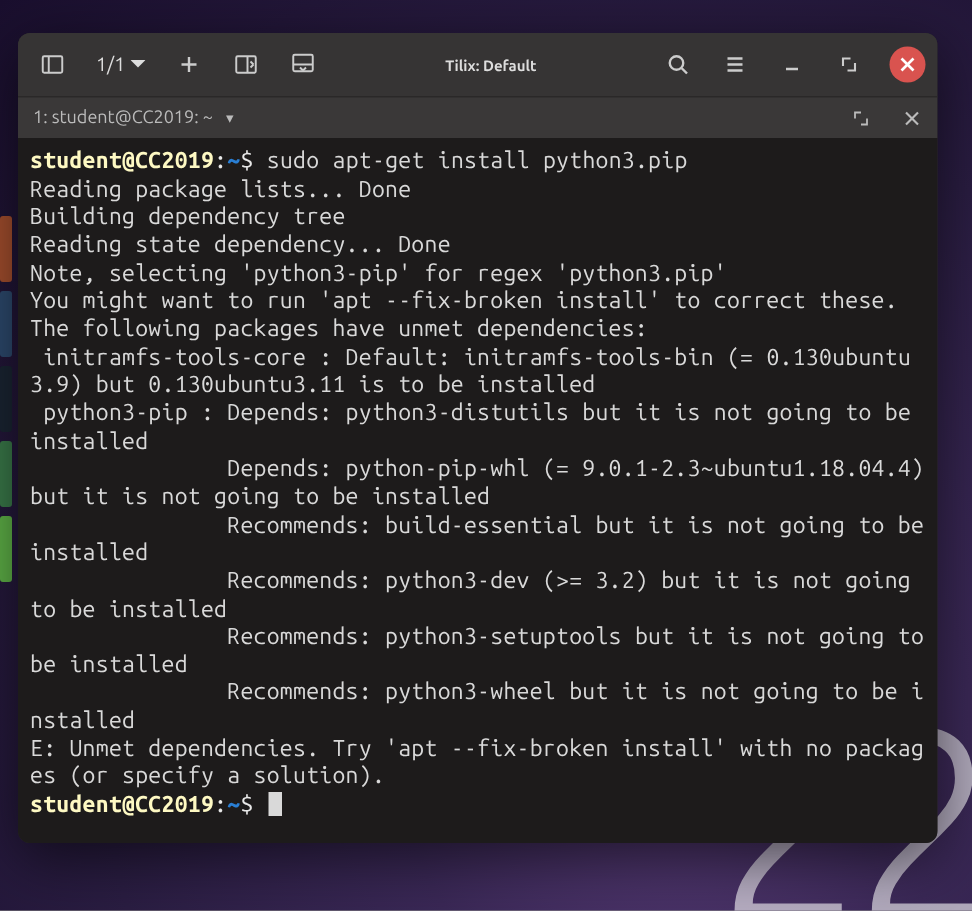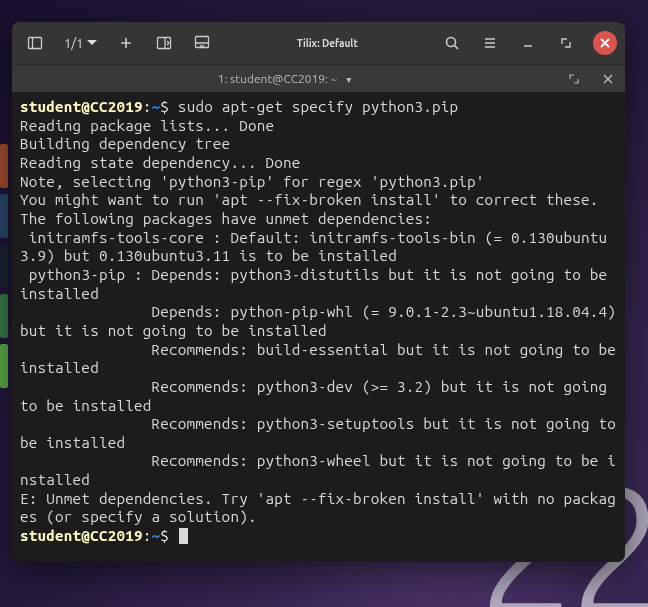--- a/index.html
+++ b/index.html
@@ -52,21 +52,21 @@
     width: 24px; height: 24px; border-radius: 50%;
     background: #d9534f; display: flex; align-items: center; justify-content: center;
     color: #fff; margin-left: 4px; cursor: pointer;
   }
   .close-btn svg { width: 12px; height: 12px; }
 
   .tabbar {
     height: 28px; background: #3a3838;
     display: flex; align-items: center; padding: 0 10px;
     color: #bbb; font-family: "Ubuntu", sans-serif; font-size: 12px;
-    gap: 20px; border-top: 1px solid #2a2828; text-align: center;
+    gap: 20px; border-top: 1px solid #2a2828;
   }
   .tab-title { flex: 1; }
   .tab-icon { width: 14px; height: 14px; display: flex; align-items: center; justify-content: center; cursor: pointer; }
   .tab-icon svg { width: 12px; height: 12px; }
 
   .terminal {
     flex: 1; background: #1d1b1b; padding: 6px 8px;
     color: #d9d9d9; font-size: 15.3px; line-height: 1.22;
     white-space: pre-wrap; word-break: break-all;
     font-family: "Ubuntu Mono", "DejaVu Sans Mono", monospace;
@@ -177,21 +177,21 @@
         </svg>
     </span>
     <span class="tab-icon">
       <svg viewBox="0 0 12 12" stroke="#bbb" stroke-width="1.4">
           <line x1="2" y1="2" x2="10" y2="10"></line>
           <line x1="10" y1="2" x2="2" y2="10"></line>
         </svg>
     </span>
   </div>
 
-  <div class="terminal"><span class="green">student@CC2019</span><span class="white">:</span><span class="blue">~</span><span class="white">$</span> <span>sudo apt-get specify python3.pip</span>
+  <div class="terminal"><span class="green">student@CC2019</span><span class="white">:</span><span class="blue">~</span><span class="white">$</span> <span>sudo apt-get install python3.pip</span>
 <span>Reading package lists... Done</span>
 <span>Building dependency tree</span>
 <span>Reading state dependency... Done</span>
 <span>Note, selecting 'python3-pip' for regex 'python3.pip'</span>
 <span>You might want to run 'apt --fix-broken install' to correct these.</span>
 <span>The following packages have unmet dependencies:</span>
 <span> initramfs-tools-core : Default: initramfs-tools-bin (= 0.130ubuntu3.9) but 0.130ubuntu3.11 is to be installed</span>
 <span> python3-pip : Depends: python3-distutils but it is not going to be installed</span>
 <span>               Depends: python-pip-whl (= 9.0.1-2.3~ubuntu1.18.04.4) but it is not going to be installed</span>
 <span>               Recommends: build-essential but it is not going to be installed</span>

